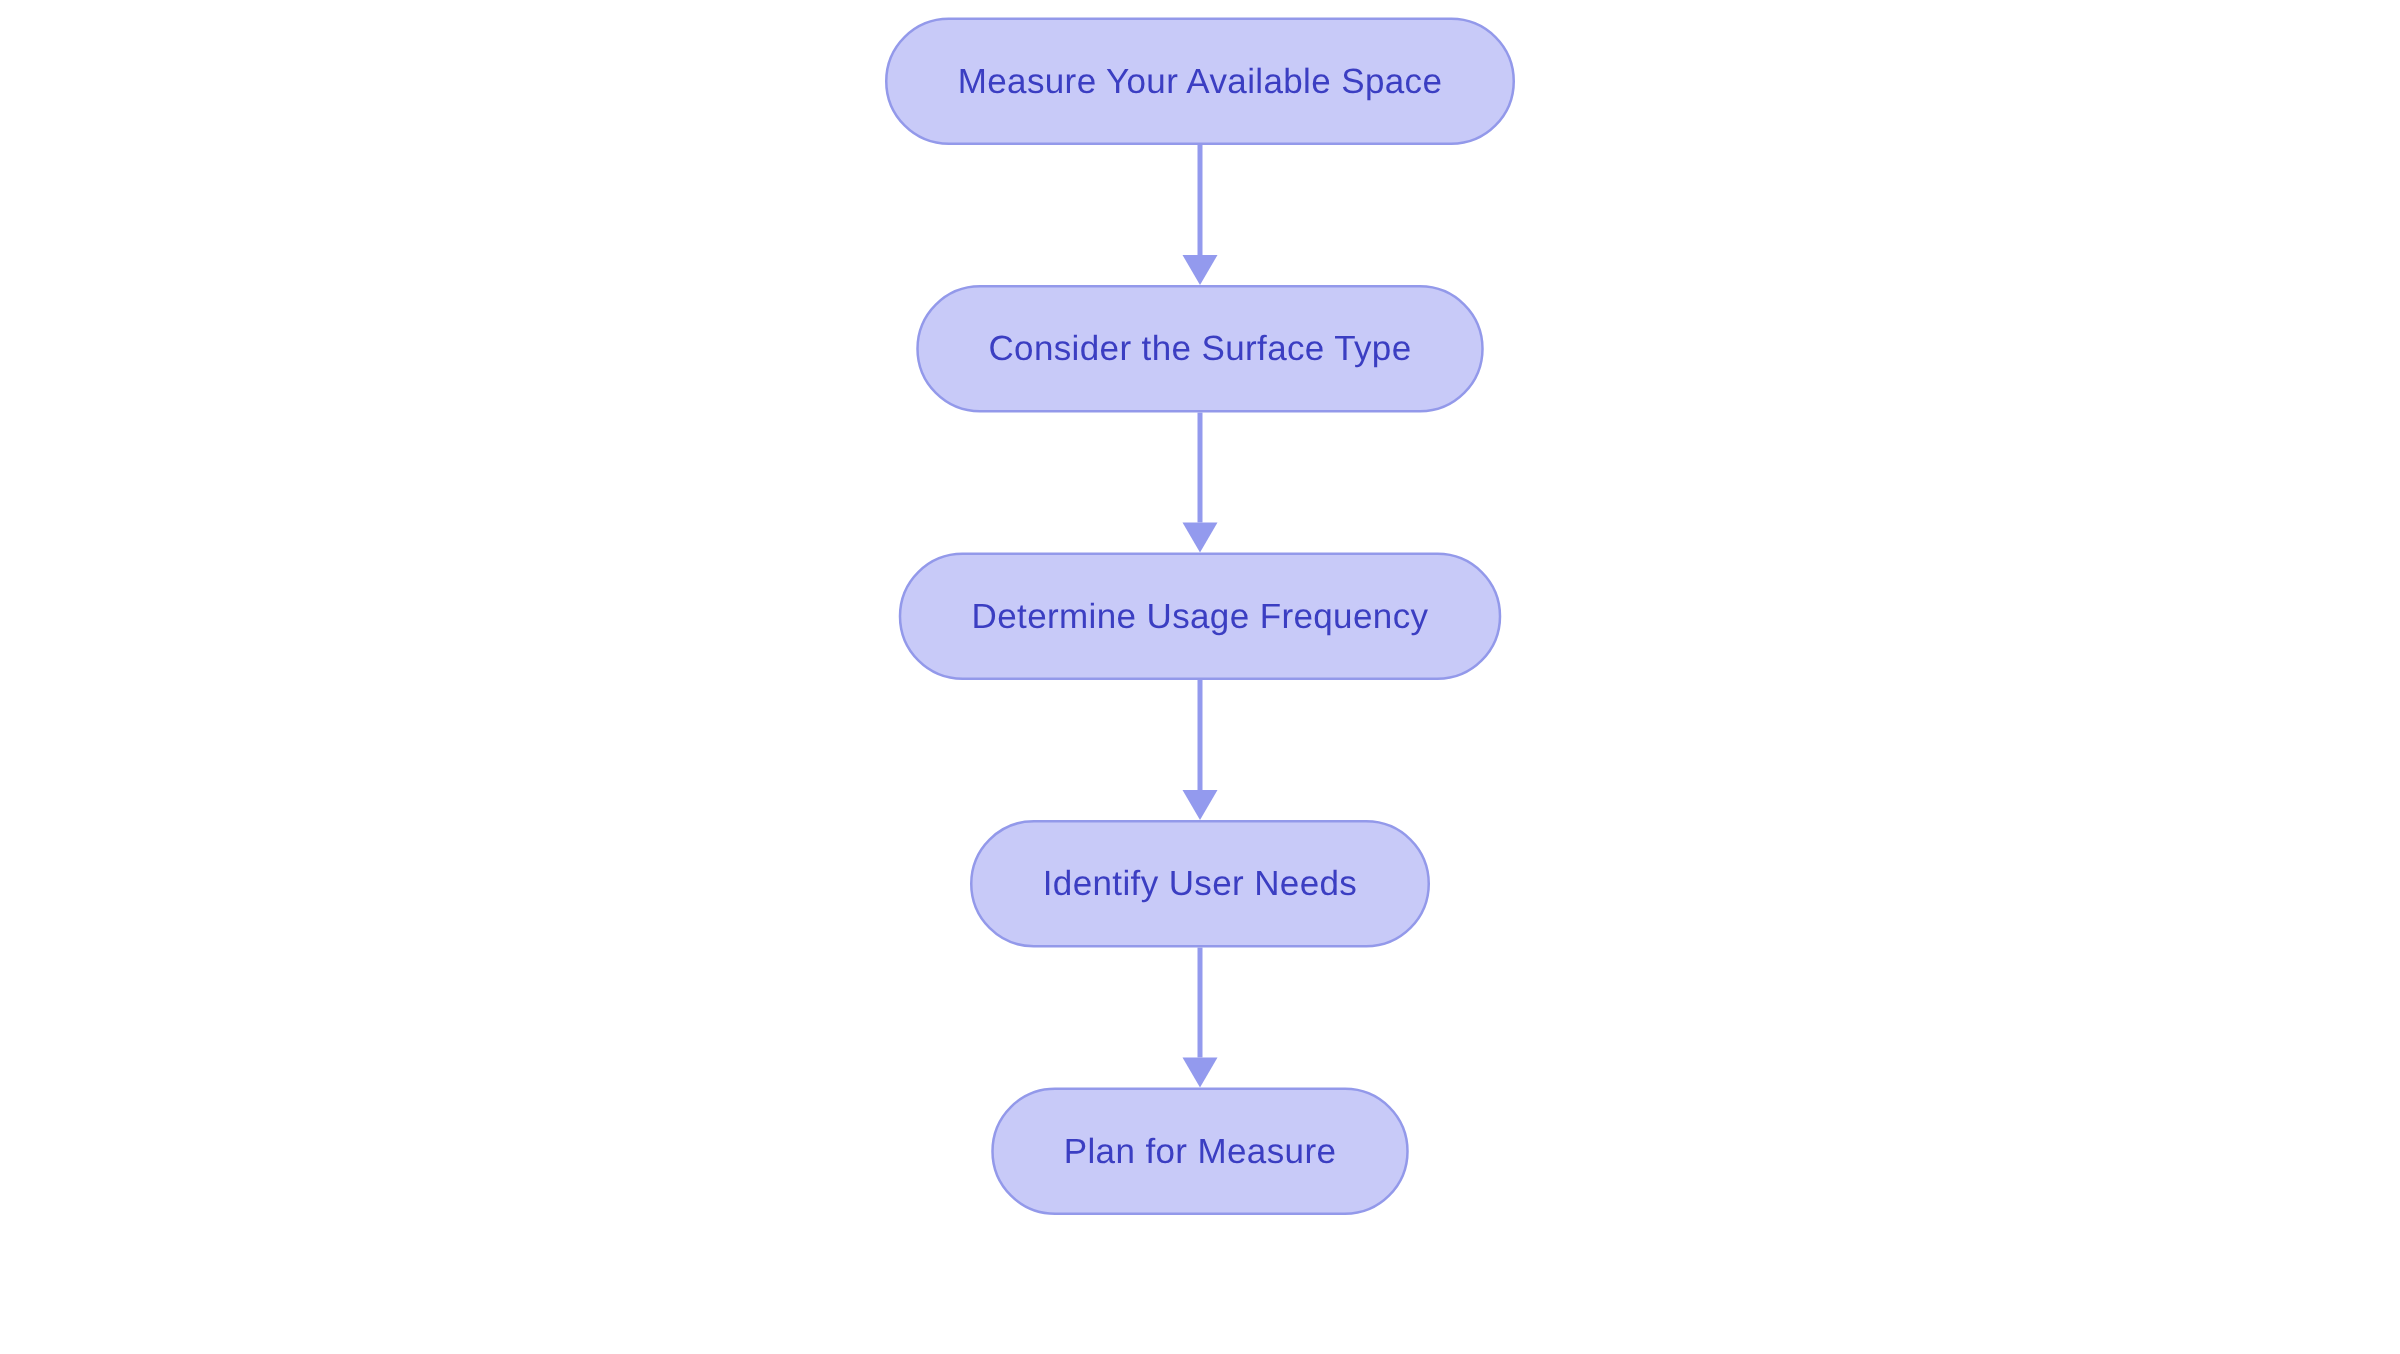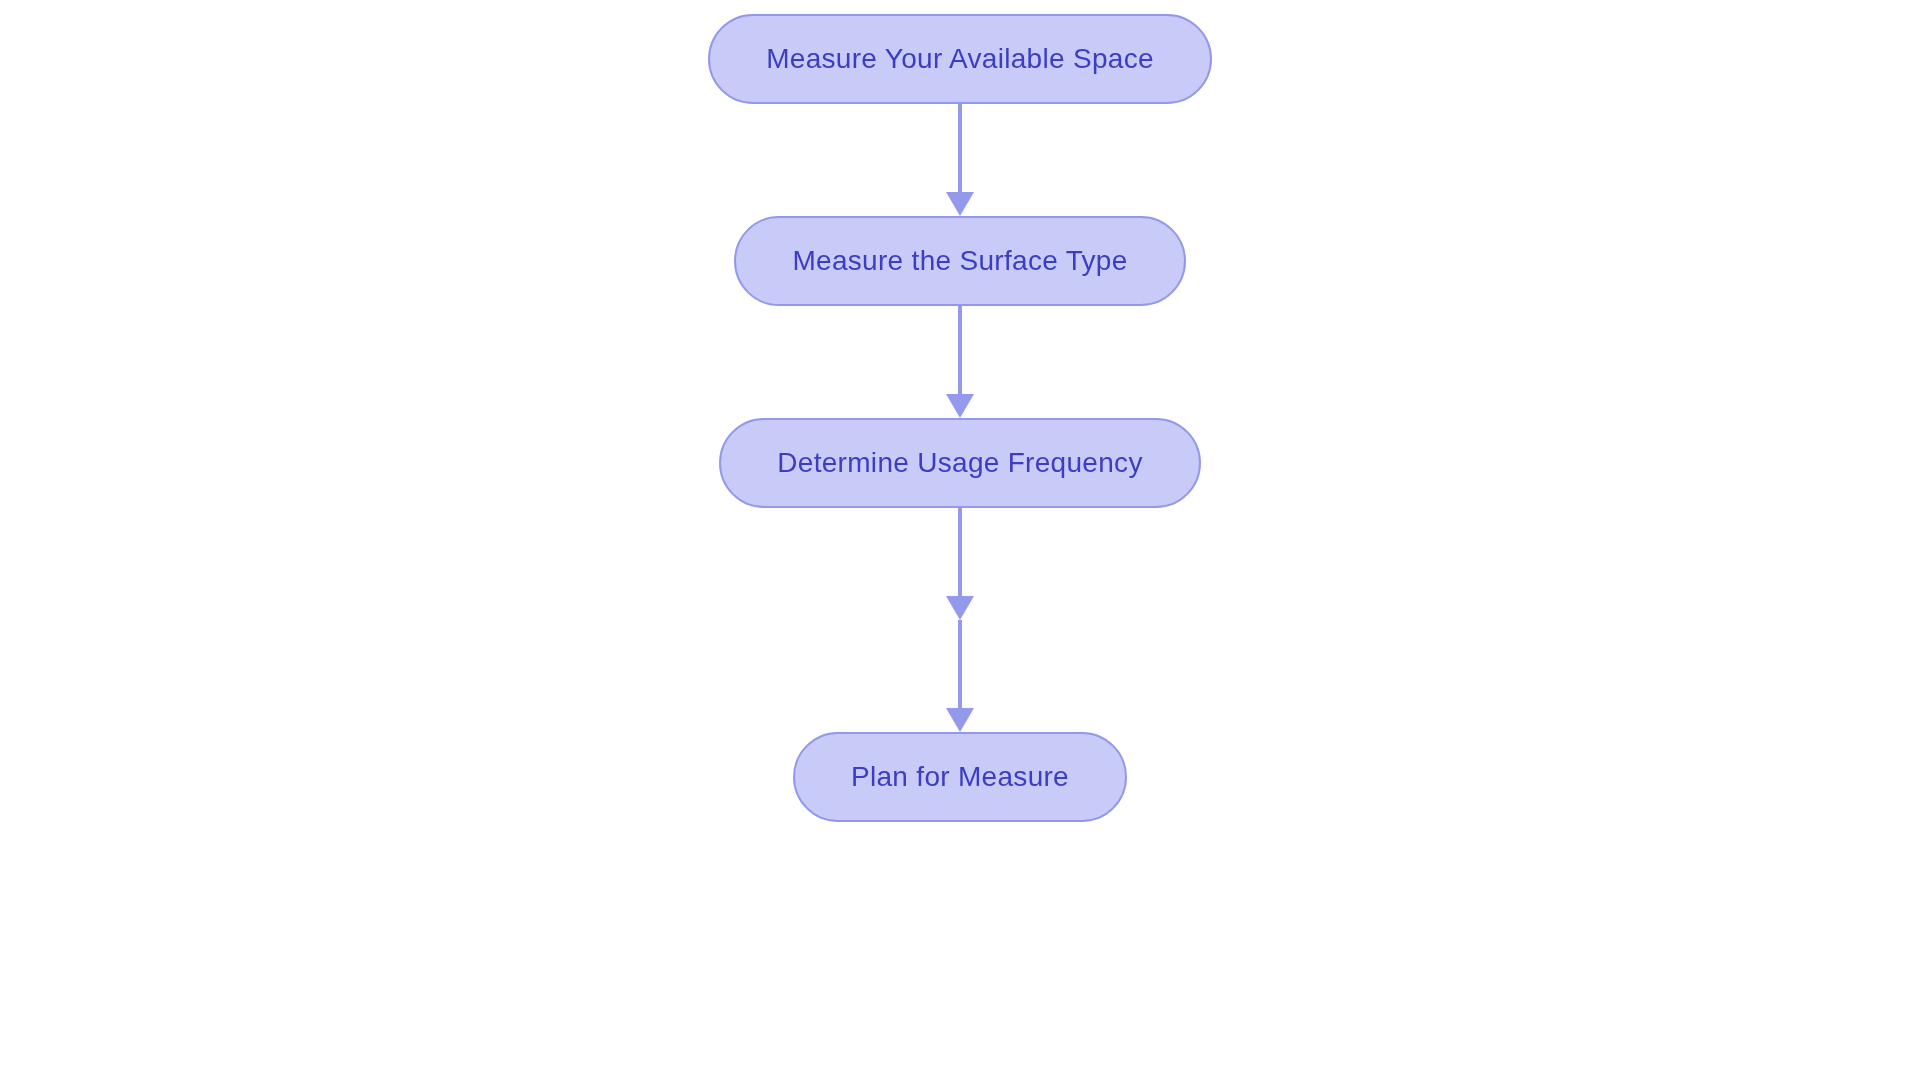--- a/index.html
+++ b/index.html
@@ -15,21 +15,21 @@
   .flowchart {
     width: 1920px;
     height: 1083px;
     display: flex;
     flex-direction: column;
     align-items: center;
     padding-top: 14px;
   }
 
   .node {
-    height: 90px;
+    height: 102px;
     min-width: 310px;
     padding: 0 56px;
     display: flex;
     align-items: center;
     justify-content: center;
     background: var(--node-fill, #c8caf8);
     border: 2px solid var(--node-border, #9399ea);
     border-radius: 62px;
     flex: 0 0 auto;
   }
@@ -75,37 +75,40 @@
   <div class="node">
     <span class="node-label">Measure Your Available Space</span>
   </div>
 
   <div class="connector">
     <div class="line"></div>
     <div class="head"></div>
   </div>
 
   <div class="node">
-    <span class="node-label">Measure the Surface Type</span>
+    <span class="node-label">Consider the Surface Type</span>
   </div>
 
   <div class="connector">
     <div class="line"></div>
     <div class="head"></div>
   </div>
 
   <div class="node">
     <span class="node-label">Determine Usage Frequency</span>
   </div>
 
   <div class="connector">
     <div class="line"></div>
     <div class="head"></div>
   </div>
 
+  <div class="node">
+    <span class="node-label">Identify User Needs</span>
+  </div>
 
   <div class="connector">
     <div class="line"></div>
     <div class="head"></div>
   </div>
 
   <div class="node">
     <span class="node-label">Plan for Measure</span>
   </div>
 

